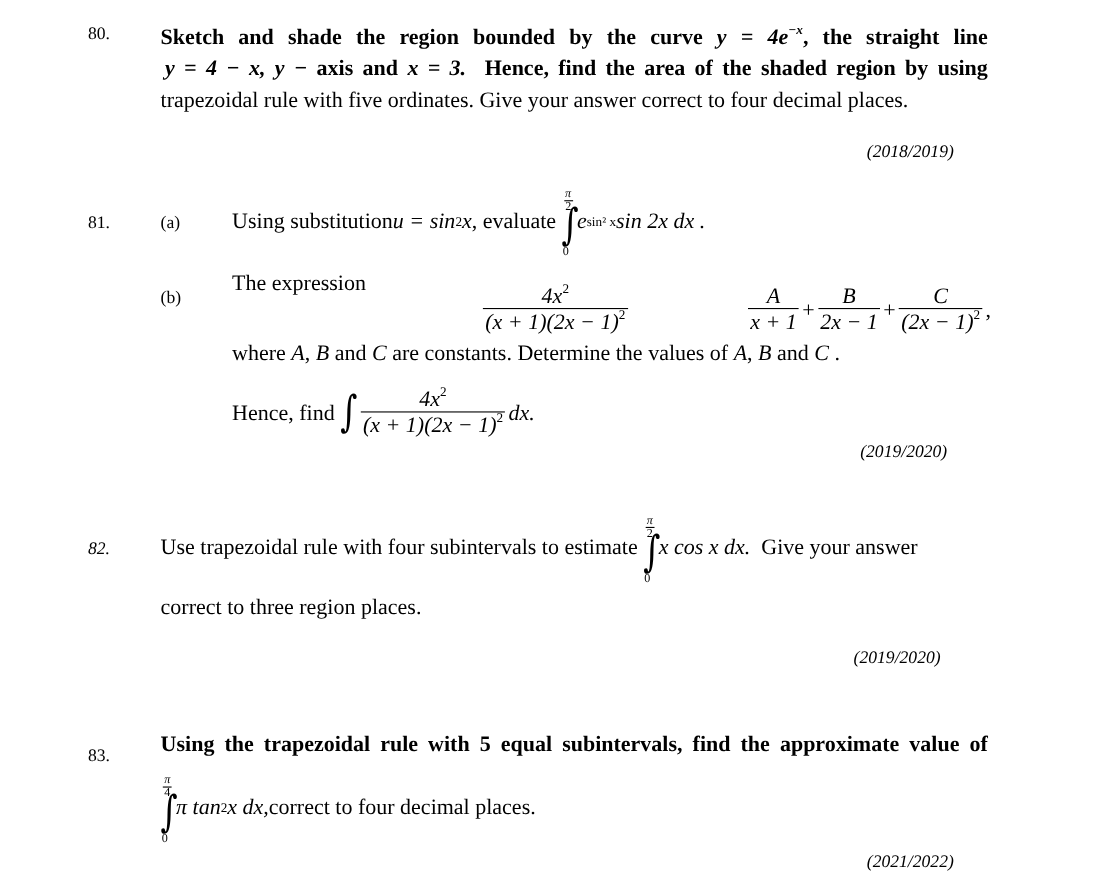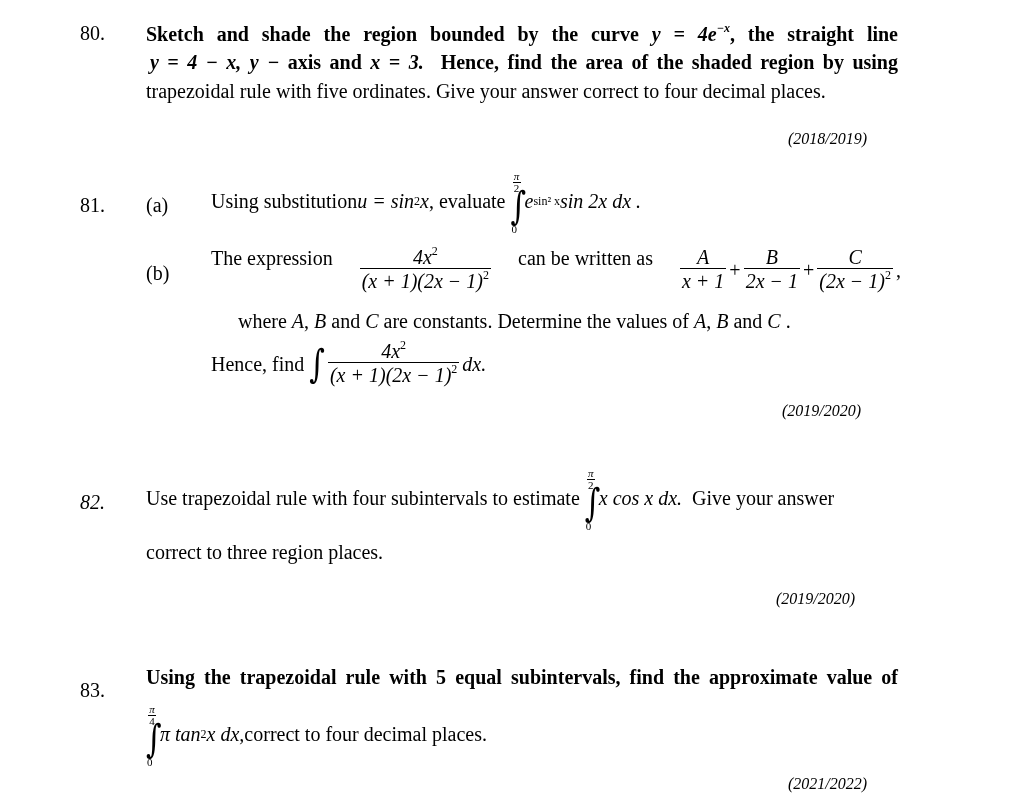--- a/index.html
+++ b/index.html
@@ -1,35 +1,35 @@
 <!DOCTYPE html>
 <html><head>
   <meta charset="utf-8">
   <style>
     html, body { margin: 0; padding: 0; background: #ffffff; }
     body {
       width: 1018px; height: 795px; overflow: hidden; position: relative;
       font-family: "Liberation Serif", serif; color: #000; font-size: 20px;
     }
     .abs { position: absolute; white-space: nowrap; }
-    .num { font-size: 20px; }
+    .num { font-size: 16px; }
     .line { font-size: 20px; line-height: 24px; }
     .just { text-align: justify; text-align-last: justify; white-space: normal; font-weight: bold; }
     .year { font-style: italic; font-size: 16px; }
     i.v { font-style: italic; }
     sup.s { font-size: 12px; vertical-align: 9px; line-height: 0; }
     
     .intg { display: inline-block; position: relative; vertical-align: middle; width: 14px; height: 60px; }
     .intg .up { position: absolute; top: 0; left: 0; width: 12px; text-align: center; font-size: 11px; line-height: 11px; font-style: italic; }
     .intg .upd { position: absolute; top: 11px; left: 2px; width: 8px; border-top: 1px solid #000; }
     .intg .dn2 { position: absolute; top: 12px; left: 0; width: 12px; text-align: center; font-size: 11px; line-height: 11px; }
     .intg .sym { position: absolute; top: 18px; left: 0; font-size: 30px; line-height: 26px; transform: scaleY(1.3); transform-origin: top left; font-family: "DejaVu Serif", serif; }
     .intg .lo { position: absolute; bottom: -4px; left: 1px; font-size: 11px; line-height: 11px; }
     
-    .frac { display: inline-flex; flex-direction: column; align-items: center; vertical-align: middle; margin: 0 3px; }
+    .frac { display: inline-flex; flex-direction: column; align-items: center; vertical-align: middle; margin: 12px 3px; }
     .frac .n { padding: 0 2px; line-height: 22px; }
     .frac .d { border-top: 1.5px solid #000; padding: 0 2px; line-height: 24px; }
     .bigint { font-family: "DejaVu Serif", serif; font-size: 30px; display: inline-block; transform: scaleY(1.3); vertical-align: middle; }
   </style>
 </head>
 <body>
 
 <div>
   <div class="abs num" style="left:80px; top:22px;">80.</div>
   <div class="abs line" style="left:146px; top:22px; width:752px;">
@@ -61,37 +61,36 @@
     <i class="v">e</i><sup class="s">sin² x</sup><i class="v"> sin 2x dx .</i>
   </div>
 
   <div class="abs num" style="left:146px; top:262px;">(b)</div>
   <div class="abs line" style="left:211px; top:246px; width:690px; display:flex; align-items:flex-start; justify-content:space-between;">
     <span>The expression</span>
     <span class="frac">
       <span class="n"><i>4x</i><sup class="s">2</sup></span>
       <span class="d"><i>(x + 1)(2x − 1)</i><sup class="s">2</sup></span>
     </span>
-    <span>can be written as</span>
     <span style="display:inline-flex; align-items:center;">
       <span class="frac">
           <span class="n"><i>A</i></span>
           <span class="d"><i>x + 1</i></span>
         </span>+
       <span class="frac">
           <span class="n"><i>B</i></span>
           <span class="d"><i>2x − 1</i></span>
         </span>+
       <span class="frac">
           <span class="n"><i>C</i></span>
           <span class="d"><i>(2x − 1)</i><sup class="s">2</sup></span>
         </span><span>,</span>
     </span>
   </div>
-  <div class="abs line" style="left:211px; top:309px;margin-left:27px;">
+  <div class="abs line" style="left:211px; top:309px;">
     <span>where </span><i class="v">A</i><span>, </span><i class="v">B</i><span> and </span><i class="v">C</i><span> are constants. Determine the values of </span><i class="v">A</i><span>, </span><i class="v">B</i><span> and </span><i class="v">C</i><span> .</span>
   </div>
   <div class="abs line" style="left:211px; top:340px; display:flex; align-items:center;">
     <span>Hence, find</span>&nbsp;
     <span class="bigint">∫</span>
     <span class="frac">
       <span class="n"><i>4x</i><sup class="s">2</sup></span>
       <span class="d"><i>(x + 1)(2x − 1)</i><sup class="s">2</sup></span>
     </span><i class="v">dx.</i>
   </div>

